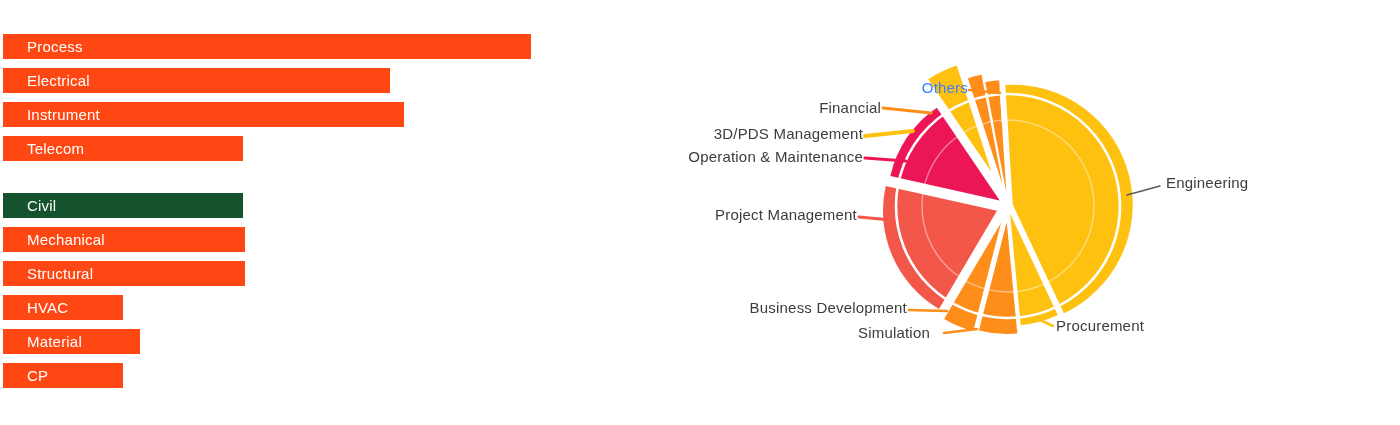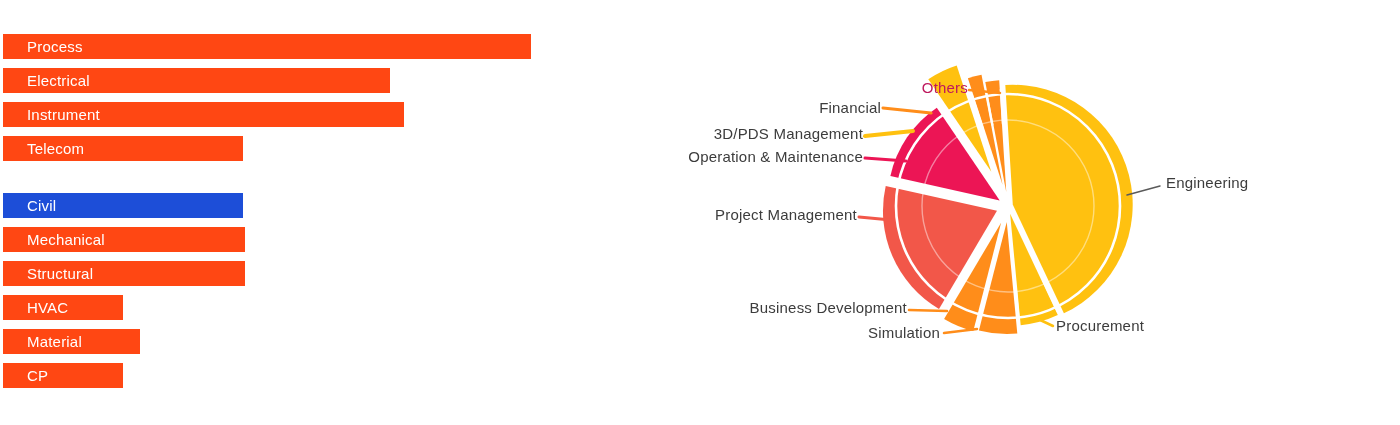--- a/index.html
+++ b/index.html
@@ -23,21 +23,21 @@
       </div>
       <div class="bar-row" style="width: 387px; background: rgb(255, 71, 19);">
         <span class="bar-label" style="color: rgb(255, 255, 255);">Electrical</span>
       </div>
       <div class="bar-row" style="width: 401px; background: rgb(255, 71, 19);">
         <span class="bar-label" style="color: rgb(255, 255, 255);">Instrument</span>
       </div>
       <div class="bar-row" style="width: 240px; background: rgb(255, 71, 19);">
         <span class="bar-label" style="color: rgb(255, 255, 255);">Telecom</span>
       </div>
-      <div class="bar-row" style="width: 240px; background: #1d4ed8; margin-top: 32px;">
+      <div class="bar-row" style="width: 240px; background: #14532d; margin-top: 32px;">
         <span class="bar-label" style="color: rgb(255, 255, 255);">Civil</span>
       </div>
       <div class="bar-row" style="width: 242px; background: rgb(255, 71, 19);">
         <span class="bar-label" style="color: rgb(255, 255, 255);">Mechanical</span>
       </div>
       <div class="bar-row" style="width: 242px; background: rgb(255, 71, 19);">
         <span class="bar-label" style="color: rgb(255, 255, 255);">Structural</span>
       </div>
       <div class="bar-row" style="width: 120px; background: rgb(255, 71, 19);">
         <span class="bar-label" style="color: rgb(255, 255, 255);">HVAC</span>
@@ -76,21 +76,21 @@
       <line x1="909" y1="310" x2="947" y2="311" stroke="#FF8D1A" stroke-width="2.5" stroke-linecap="round"></line>
       <line x1="859" y1="217" x2="891" y2="220" stroke="#F25749" stroke-width="3" stroke-linecap="round"></line>
       <line x1="865" y1="158" x2="906" y2="161" stroke="#EC1555" stroke-width="3" stroke-linecap="round"></line>
       <line x1="865" y1="136" x2="913" y2="131" stroke="#FFC110" stroke-width="4" stroke-linecap="round"></line>
       <line x1="883" y1="108" x2="931" y2="113" stroke="#FF8D1A" stroke-width="3" stroke-linecap="round"></line>
       <line x1="969" y1="90" x2="1000" y2="93" stroke="#FF8D1A" stroke-width="2.5" stroke-linecap="round"></line>
     </svg>
   <div id="pie-labels">
       <div class="pie-label" style="color: rgb(60, 60, 60); left: 1166px; top: 174px;">Engineering</div>
       <div class="pie-label" style="color: rgb(60, 60, 60); left: 1056px; top: 317px;">Procurement</div>
-      <div class="pie-label" style="color: rgb(60, 60, 60); right: 460px; top: 324px;">Simulation</div>
+      <div class="pie-label" style="color: rgb(60, 60, 60); right: 470px; top: 324px;">Simulation</div>
       <div class="pie-label" style="color: rgb(60, 60, 60); right: 493px; top: 299px;">Business Development</div>
       <div class="pie-label" style="color: rgb(60, 60, 60); right: 543px; top: 206px;">Project Management</div>
       <div class="pie-label" style="color: rgb(60, 60, 60); right: 537px; top: 148px;">Operation &amp; Maintenance</div>
       <div class="pie-label" style="color: rgb(60, 60, 60); right: 537px; top: 125px;">3D/PDS Management</div>
       <div class="pie-label" style="color: rgb(60, 60, 60); right: 519px; top: 99px;">Financial</div>
-      <div class="pie-label" style="color: #be185d; right: 432px; top: 79px;">Others</div>
+      <div class="pie-label" style="color: #3b82f6; right: 432px; top: 79px;">Others</div>
     </div>
 </div>
 
 </body></html>

